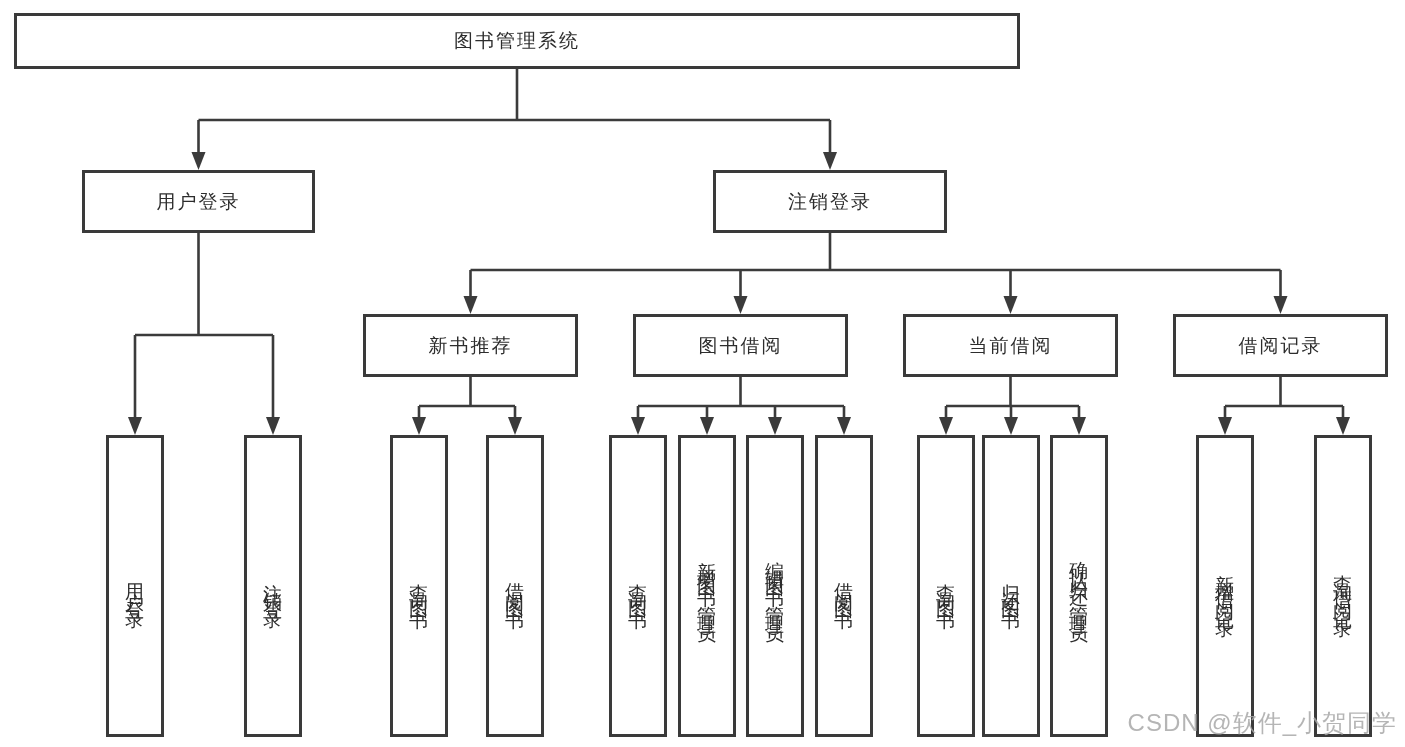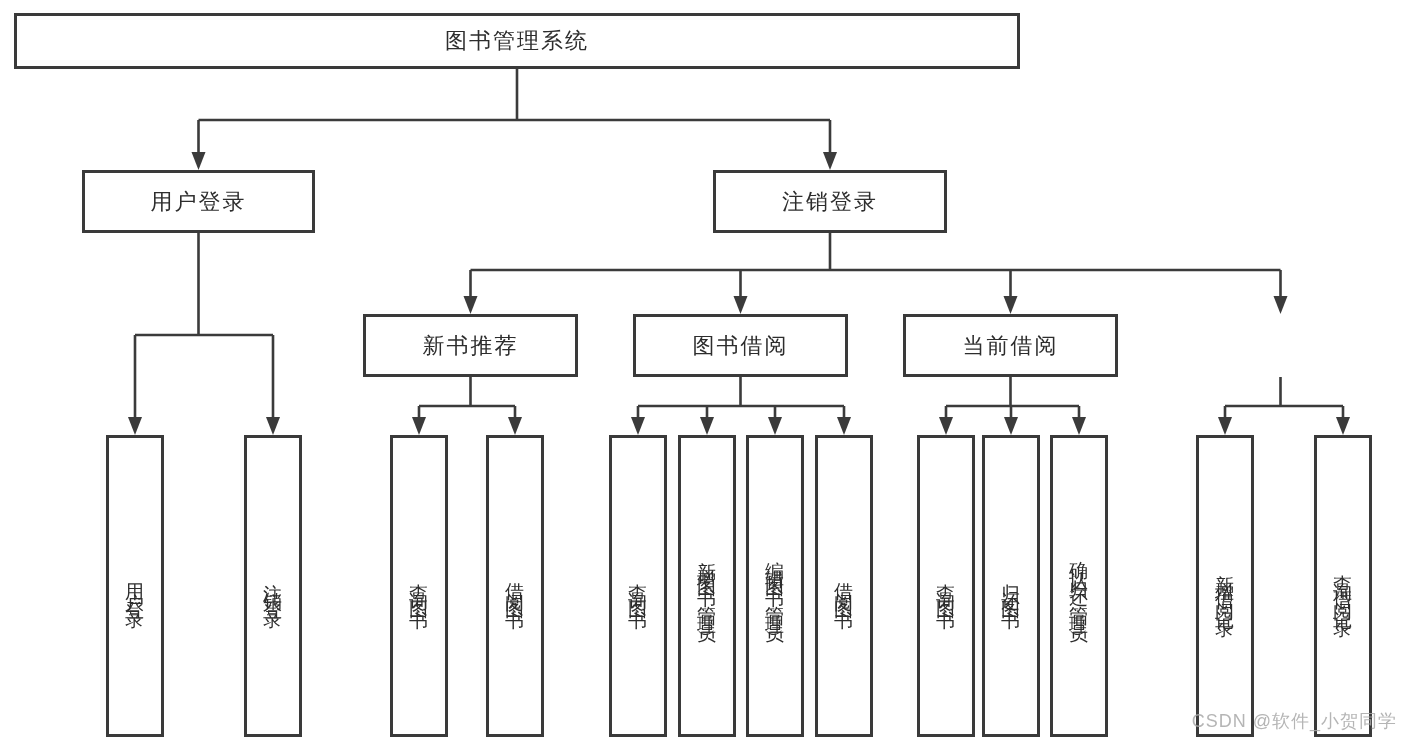--- a/index.html
+++ b/index.html
@@ -23,21 +23,21 @@
   }
   .node {
     position: absolute;
     box-sizing: border-box;
     background: #ffffff;
     border: 3px solid #3a3a3a;
     display: flex;
     align-items: center;
     justify-content: center;
     color: #2d2d2d;
-    font-size: 22px;
+    font-size: 19px;
     letter-spacing: 2px;
     text-align: center;
     white-space: nowrap;
   }
   .node.root    { left: 14px;  top: 13px;  width: 1006px; height: 56px; }
   .node.l2a     { left: 82px;  top: 170px; width: 233px;  height: 63px; }
   .node.l2b     { left: 713px; top: 170px; width: 234px;  height: 63px; }
   .node.l3      { top: 314px; width: 215px; height: 63px; }
   .node.l3a     { left: 363px;  }
   .node.l3b     { left: 633px;  }
@@ -56,22 +56,22 @@
     justify-content: center;
     color: #2d2d2d;
     font-size: 19px;
     writing-mode: vertical-rl;
     letter-spacing: 9px;
     line-height: 1;
   }
   .watermark {
     position: absolute;
     right: 8px;
-    bottom: 14px;
-    font-size: 18px;
+    bottom: 8px;
+    font-size: 24px;
     color: rgba(168,168,168,0.85);
     letter-spacing: 1px;
     pointer-events: none;
   }
 </style>
 </head>
 <body>
 
 <div id="canvas">
 
@@ -119,20 +119,21 @@
   </svg>
 
   <div class="node root">图书管理系统</div>
 
   <div class="node l2a">用户登录</div>
   <div class="node l2b">注销登录</div>
 
   <div class="node l3 l3b">图书借阅</div>
   <div class="node l3 l3a">新书推荐</div>
   <div class="node l3 l3c">当前借阅</div>
+  <div class="node l3 l3d">借阅记录</div>
 
   <div class="leaf" style="left:106px">用户登录</div>
   <div class="leaf" style="left:244px">注销登录</div>
   <div class="leaf" style="left:390px">查询图书</div>
   <div class="leaf" style="left:486px">借阅图书</div>
   <div class="leaf" style="left:609px">查询图书</div>
   <div class="leaf" style="left:678px">新增图书（管理员）</div>
   <div class="leaf" style="left:746px">编辑图书（管理员）</div>
   <div class="leaf" style="left:815px">借阅图书</div>
   <div class="leaf" style="left:917px">查询图书</div>

